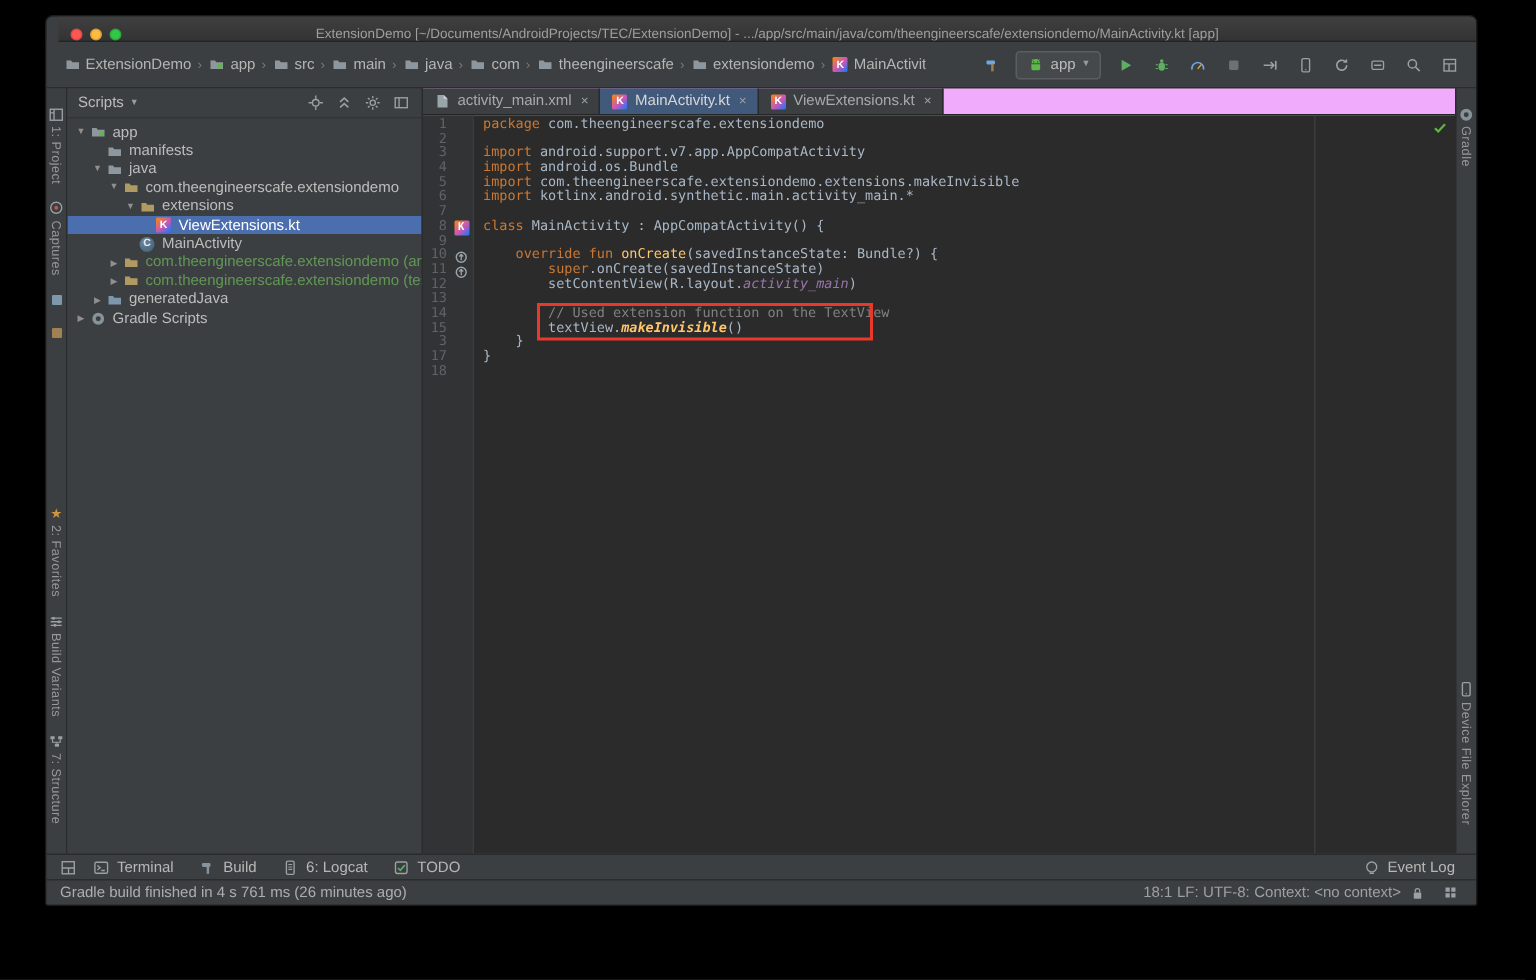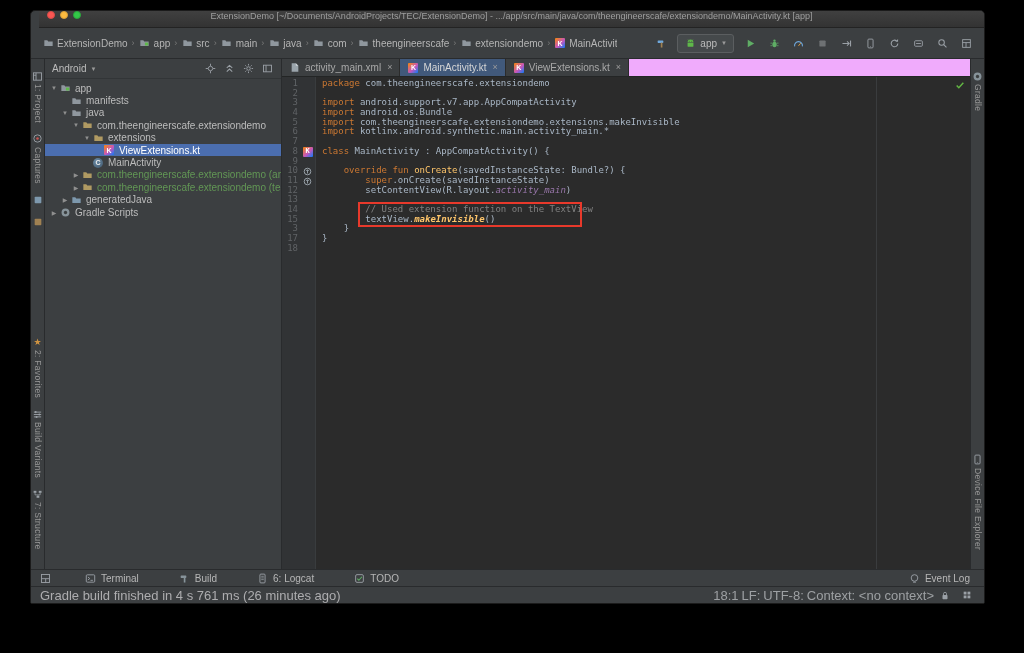--- a/index.html
+++ b/index.html
@@ -1,20 +1,20 @@
 <!DOCTYPE html>
 <html style="--kw: #cc7832; --cm: #808080; --fn: #ffc66b; --fd: #9876aa; --sel: #4b6eaf; --test: #629755; --ann: #e8392b;"><head>
 <meta charset="utf-8">
 <style>
   *{margin:0;padding:0;box-sizing:border-box;}
   html,body{width:1024px;height:653px;overflow:hidden;}
   body{background:#000;font-family:"Liberation Sans",sans-serif;position:relative;}
   #window{position:absolute;left:30px;top:10px;width:955px;height:594px;background:#3c3f41;border:1px solid #1b1b1b;border-radius:5px 5px 2px 2px;overflow:hidden;display:flex;flex-direction:column;}
   
-  #titlebar{flex:0 0 17px;background:linear-gradient(#404040,#333);border-bottom:1px solid #232323;display:flex;align-items:flex-start;position:relative;margin-left:8px;}
+  #titlebar{flex:0 0 17px;background:linear-gradient(#404040,#333);border-bottom:1px solid #232323;display:flex;align-items:flex-end;position:relative;margin-left:8px;}
   .traffic{display:flex;gap:5px;margin-left:8px;z-index:2;}
   .light{width:8px;height:8px;border-radius:50%;}
   .light.red{background:#fc5753;border:1px solid #d94c48;}
   .light.yellow{background:#fdbc40;border:1px solid #d9a038;}
   .light.green{background:#33c748;border:1px solid #2aa73d;}
   #window-title{position:absolute;left:0;right:0;text-align:center;font-size:9px;color:#9f9f9f;white-space:nowrap;overflow:hidden;}
   
   #toolbar{flex:0 0 31px;display:flex;align-items:center;padding:0 10px;background:#3c3f41;border-bottom:1px solid #292b2d;gap:36px;}
   #breadcrumbs{display:flex;align-items:center;font-size:10px;color:#b5b5b5;min-width:0;overflow:hidden;white-space:nowrap;}
   .crumb{display:inline-flex;align-items:center;gap:3px;padding:1px 1px;}
@@ -63,25 +63,25 @@
   .tok-tx{color:#a9b7c6;}
   #margin-line{position:absolute;left:594px;top:0;bottom:0;width:1px;background:#3a3c3e;z-index:0;}
   #annotation-box{position:absolute;left:76px;width:224px;border:2px solid var(--ann,#e8392b);z-index:3;}
   #inspection-ok{position:absolute;top:2px;right:4px;z-index:2;}
   
   .icon{display:inline-flex;align-items:center;justify-content:center;width:12px;height:12px;flex:0 0 auto;}
   .icon svg{display:block;}
   .k-badge{width:10px;height:10px;display:inline-flex;align-items:center;justify-content:center;font-size:7px;font-weight:bold;color:#fff;background:linear-gradient(135deg,#f88909,#c757bc 55%,#087cfa);border-radius:1px;}
   .c-badge{width:10px;height:10px;display:inline-flex;align-items:center;justify-content:center;font-size:7px;font-weight:bold;color:#ececec;background:radial-gradient(circle at 35% 30%,#6a8aa5,#41596e);border-radius:50%;}
   
-  #bottom-bar{flex:0 0 17px;background:#3c3f41;border-top:1px solid #292b2d;display:flex;align-items:center;font-size:10px;color:#b7b7b7;padding:0 6px;gap:23px;}
+  #bottom-bar{flex:0 0 17px;background:#3c3f41;border-top:1px solid #292b2d;display:flex;align-items:center;font-size:10px;color:#b7b7b7;padding:0 6px;}
   .bottom-item{display:inline-flex;align-items:center;gap:4px;padding:0 8px;height:100%;}
   #bottom-right{margin-left:auto;display:flex;align-items:center;}
   #bottom-bar .icon,#status-bar .icon{width:13px;height:13px;}
-  #status-bar{flex:0 0 17px;background:#3c3f41;border-top:1px solid #292b2d;display:flex;align-items:center;font-size:13px;color:#adadaf;padding:0 9px;gap:10px;}
+  #status-bar{flex:0 0 17px;background:#3c3f41;border-top:1px solid #292b2d;display:flex;align-items:center;font-size:10px;color:#adadaf;padding:0 9px;gap:10px;}
   #status-message{flex:1;min-width:0;overflow:hidden;white-space:nowrap;}
   #status-right{display:flex;align-items:center;gap:3px;color:#9da0a3;white-space:nowrap;}
   #status-icons{display:flex;align-items:center;gap:6px;}
 </style>
 </head>
 <body>
 
 <div id="window">
 
   <div id="titlebar">
@@ -339,21 +339,21 @@
               <rect x="7.4" y="2" width="3" height="2.2" fill="#9aa0a6"></rect>
               <path d="M3.3 4.2v2.2h3.2v1M8.9 4.2v2.2H6.5" fill="none" stroke="#9aa0a6" stroke-width=".8"></path>
             </svg>
           </span>
           <span class="stripe-label">7: Structure</span>
         </div>
       </div>
 
     <div id="project-panel">
       <div id="project-header">
-        <span>Android</span>
+        <span>Scripts</span>
         <span class="caret">▼</span>
         <span id="project-header-icons">
             <span class="header-icon-btn">
               <span class="icon">
                 <svg width="11" height="11" viewBox="0 0 12 12" xmlns="http://www.w3.org/2000/svg">
                   <circle cx="6" cy="6" r="2.4" fill="none" stroke="#9aa0a6" stroke-width="1"></circle>
                   <path d="M6 .8v2.4M6 8.8v2.4M.8 6h2.4M8.8 6h2.4" stroke="#9aa0a6" stroke-width="1"></path>
                 </svg>
               </span>
             </span>

